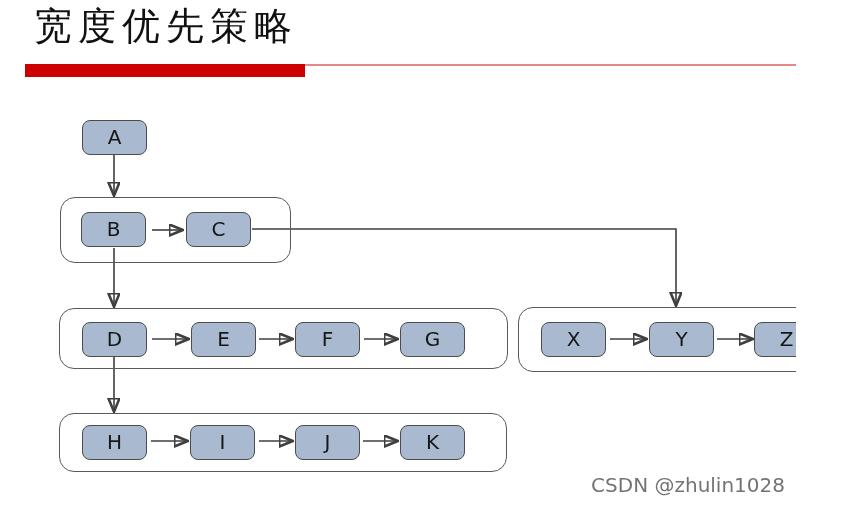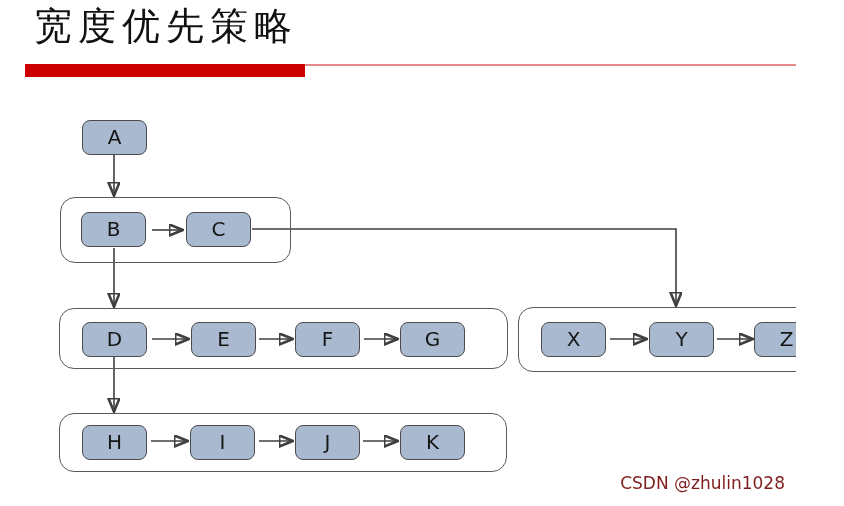--- a/index.html
+++ b/index.html
@@ -64,22 +64,22 @@
     background: #a8b9d0;
     border: 1.6px solid #4c4c4c;
     border-radius: 8px;
     font-size: 20px;
     color: #161616;
   }
   .watermark {
     position: absolute;
     right: 11px;
     top: 473px;
-    font-size: 17px;
-    color: #7f1d1d;
+    font-size: 20px;
+    color: #737373;
     white-space: nowrap;
   }
 </style>
 </head>
 <body>
 
 <div class="slide">
 
   <div class="title">宽度优先策略</div>
   <div class="accent-line"></div>

